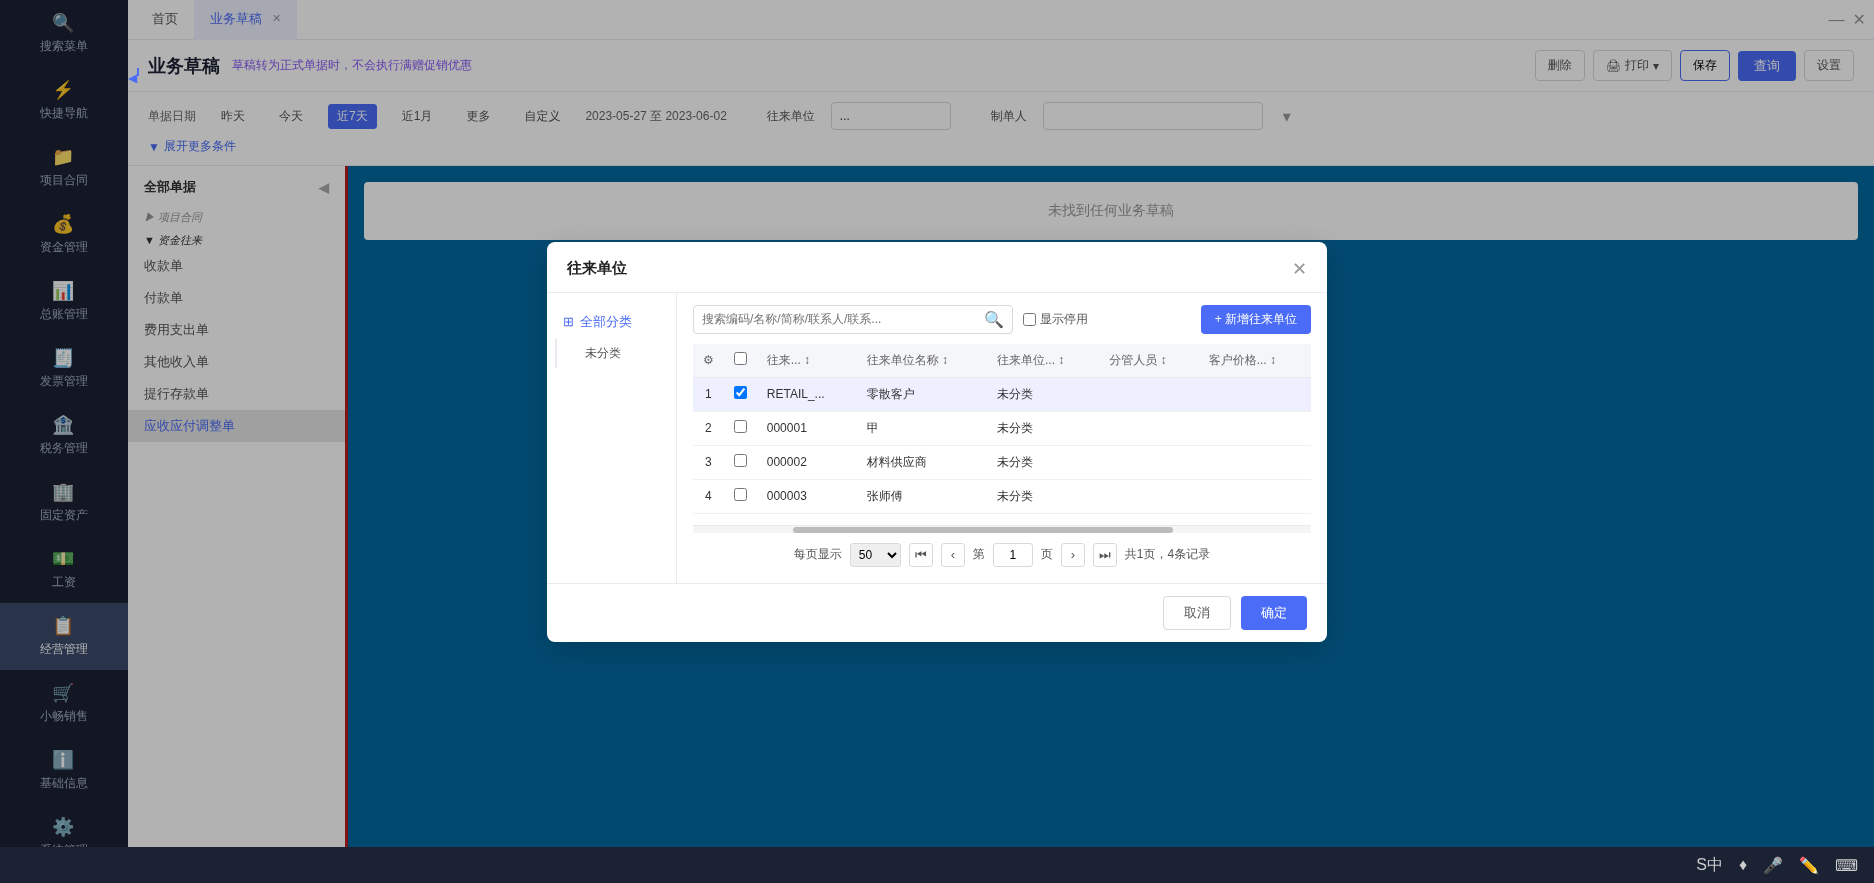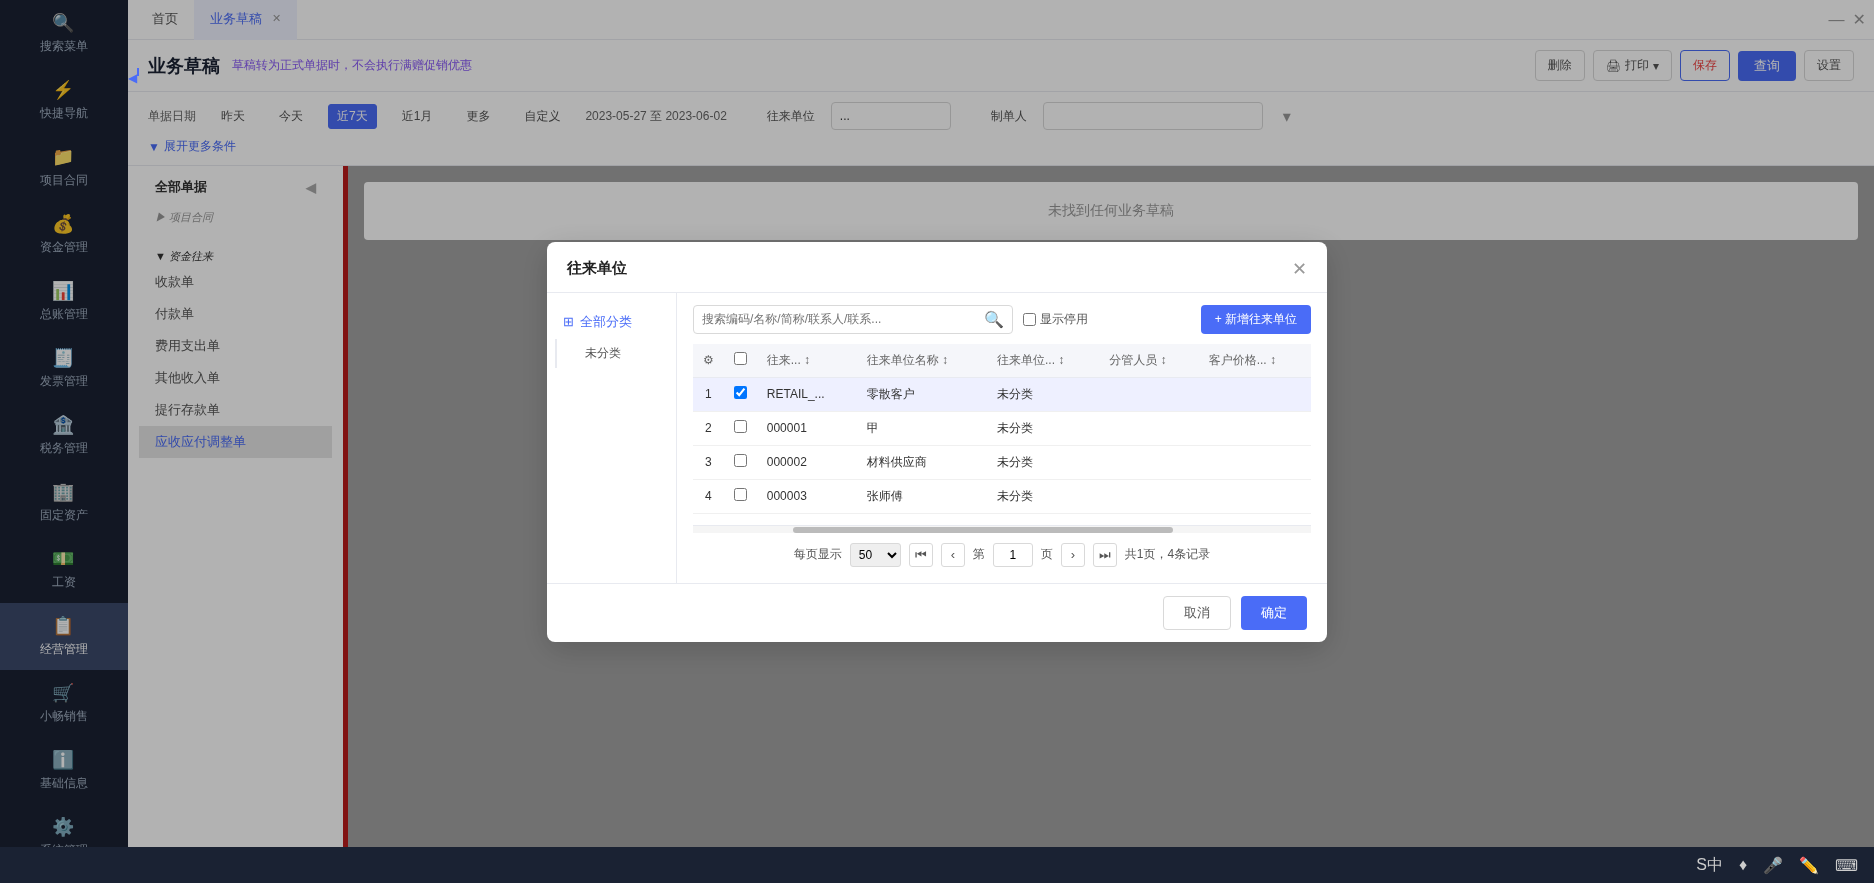--- a/index.html
+++ b/index.html
@@ -76,21 +76,21 @@
       padding: 10px 20px;
       background: #fff;
       border-bottom: 1px solid #e8eaf0;
       gap: 12px;
     }
     .page-title { font-size: 18px; font-weight: 600; color: #1a2233; }
     .page-subtitle { font-size: 12px; color: #8b5cf6; }
     .header-actions { margin-left: auto; display: flex; gap: 8px; align-items: center; }
     .btn-icon { padding: 6px 12px; border: 1px solid #d9d9d9; background: #fff; border-radius: 4px; cursor: pointer; font-size: 12px; color: #555; display: flex; align-items: center; gap: 4px; }
     .btn-primary { padding: 6px 16px; background: #4a6cf7; color: #fff; border: none; border-radius: 4px; cursor: pointer; font-size: 13px; }
-    .btn-save { padding: 6px 12px; background: #fff; border: 1px solid #4a6cf7; color: #ef4444; border-radius: 4px; cursor: pointer; font-size: 12px; }
+    .btn-save { padding: 6px 12px; background: #fff; border: 1px solid #4a6cf7; color: #000000; border-radius: 4px; cursor: pointer; font-size: 12px; }
 
     
     .filter-bar {
       background: #fff;
       padding: 10px 20px;
       border-bottom: 1px solid #e8eaf0;
       display: flex;
       flex-direction: column;
       gap: 8px;
     }
@@ -110,22 +110,22 @@
     .content-area {
       display: flex;
       flex: 1;
       overflow: hidden;
     }
 
     
     .left-panel {
       width: 220px;
       background: #fff;
-      border-right: 5px solid #b91c1c;
-      padding: 12px 11px;
+      border-right: 3px solid #b91c1c;
+      padding: 12px 0;
       flex-shrink: 0;
     }
     .left-panel-header {
       display: flex;
       align-items: center;
       justify-content: space-between;
       padding: 0 16px 8px;
       font-size: 13px;
       font-weight: 600;
       color: #333;
@@ -496,30 +496,30 @@
   </div>
 
   <div class="content-area">
 
     <div class="left-panel">
       <div class="left-panel-header">
         <span>全部单据</span>
         <span style="cursor:pointer; color:#aaa;">◀</span>
       </div>
       <div class="left-panel-section">▶ 项目合同</div>
-      <div class="left-panel-section" style="color:#333; font-weight:500;margin-top:16px;">▼ 资金往来</div>
+      <div class="left-panel-section" style="color:#333; font-weight:500;">▼ 资金往来</div>
       <div class="left-panel-item">收款单</div>
       <div class="left-panel-item">付款单</div>
       <div class="left-panel-item">费用支出单</div>
       <div class="left-panel-item">其他收入单</div>
       <div class="left-panel-item">提行存款单</div>
       <div class="left-panel-item active">应收应付调整单</div>
     </div>
 
-    <div style="flex:1; background:#a3a3a3; padding:16px; position:relative;">
+    <div style="flex:1; background:#0369a1; padding:16px; position:relative;">
       <div style="background:#fff; border-radius:4px; padding:20px; color:#999; font-size:14px; text-align:center;">
         <span>未找到任何业务草稿</span>
       </div>
     </div>
   </div>
 </div>
 
 <div class="overlay">
   <div class="dialog">
 

